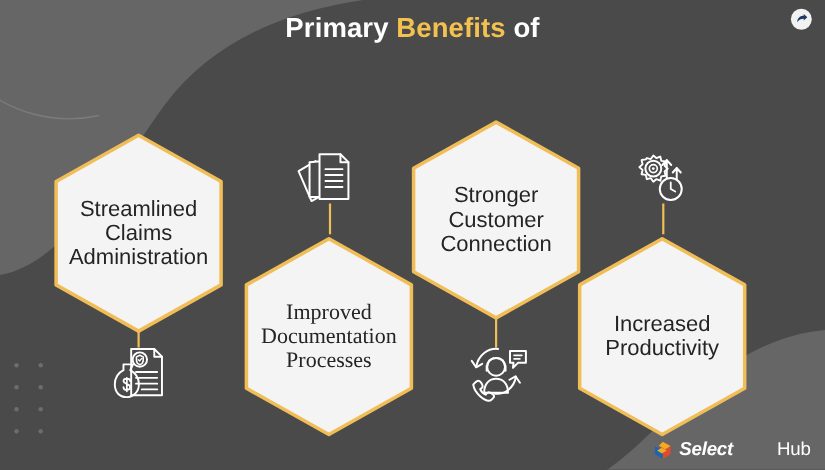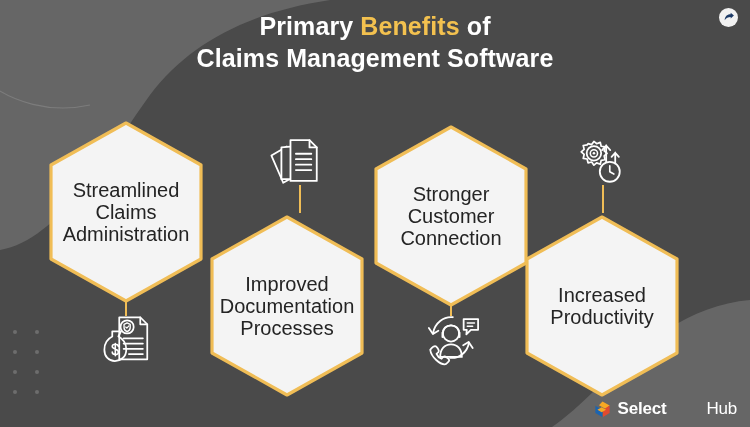--- a/index.html
+++ b/index.html
@@ -126,21 +126,21 @@
     display: flex;
     align-items: center;
     gap: 6px;
     z-index: 8;
   }
   .logo-text {
     font-size: 17px;
     color: #ffffff;
     letter-spacing: -0.2px;
   }
-  .logo-text .b { font-weight: bold; }
+  .logo-text .b { font-weight: bold; font-style: italic; }
   .logo-text .l { font-weight: normal; margin-left: 40px; }
 </style>
 </head>
 <body>
 
 <div id="stage">
 
   <svg class="bg-layer" viewBox="0 0 750 427" preserveAspectRatio="none">
     <path d="M0,0 L0,250 C60,240 110,150 150,95 C190,42 250,12 330,0 Z" fill="#666666"></path>
     <path d="M750,427 L750,300 C690,305 640,345 600,385 C580,405 565,418 552,427 Z" fill="#666666"></path>
@@ -161,21 +161,20 @@
   <div class="share-btn">
     <svg width="13" height="13" viewBox="0 0 24 24">
       <path d="M5 17 C5 9, 11 6, 16 6 L16 3 L22 8.5 L16 14 L16 11 C11.5 11, 7.5 12.5, 5 17 Z" fill="#1d3a66"></path>
     </svg>
   </div>
 
   <div class="title-wrap">
     <div class="title-line">
       <span>Primary </span><span class="title-accent">Benefits</span><span> of</span>
     </div>
-    <div class="title-line">Claims Management Software</div>
   </div>
 
   <div class="connector" style="left:125px; top:290px; height:26px;"></div>
   <div class="connector" style="left:299px; top:185px; height:28px;"></div>
   <div class="connector" style="left:450px; top:290px; height:26px;"></div>
   <div class="connector" style="left:602px; top:185px; height:28px;"></div>
 
   <div class="hex" style="left:43px; top:118px;">
     <svg class="shape" viewBox="0 0 166 188">
       <path d="M83 5 L158 47 L158 141 L83 183 L8 141 L8 47 Z" fill="#f4f4f4" stroke="#f0bd56" stroke-width="3.2" stroke-linejoin="round"></path>
@@ -191,40 +190,40 @@
       <path d="M46 6 L46 14 L54 14"></path>
       <circle cx="31" cy="17" r="7.5"></circle>
       <path d="M31 12.5 L34.5 14.2 L34.5 18 C34.5 20.3 33 21.6 31 22.4 C29 21.6 27.5 20.3 27.5 18 L27.5 14.2 Z" stroke-width="1.6"></path>
       <path d="M29.4 17.2 L30.7 18.5 L33 15.8" stroke-width="1.4"></path>
       <path d="M27 30 L49 30 M27 36 L49 36 M27 42 L49 42 M33 48 L49 48"></path>
       <path d="M14 22 L24 22 L21 28 C27 31 30 37 30 43 C30 51 24 56 17 56 C10 56 5 51 5 43 C5 37 8 31 14 28 Z"></path>
       <path d="M17.5 36 L17.5 50 M21 39.5 C21 37.8 19.6 36.8 17.5 36.8 C15.4 36.8 14 37.8 14 39.4 C14 42.8 21 41.6 21 45.6 C21 47.4 19.6 48.6 17.5 48.6 C15.4 48.6 14 47.4 14 45.7" stroke-width="1.8"></path>
     </svg>
   </div>
 
-  <div class="hex" style="left:204px; top:212px;">
+  <div class="hex" style="left:216px; top:212px;font-family:Liberation Serif, serif;">
     <svg class="shape" viewBox="0 0 166 188">
       <path d="M83 5 L158 47 L158 141 L83 183 L8 141 L8 47 Z" fill="#f4f4f4" stroke="#f0bd56" stroke-width="3.2" stroke-linejoin="round"></path>
     </svg>
     <div class="label">Improved
 Documentation
 Processes</div>
   </div>
 
   <div class="icon-box" style="left:266px; top:132px;">
     <svg width="58" height="58" viewBox="0 0 64 64" fill="none" stroke="#ffffff" stroke-width="2" stroke-linecap="round" stroke-linejoin="round">
       <path d="M6 26 L23 16 L37 46 L19 56 Z"></path>
       <path d="M17 17 L17 52 L40 52 L40 15 Z" fill="#4a4a4a"></path>
       <path d="M27 9 L48 9 L56 17 L56 54 L27 54 Z" fill="#4a4a4a"></path>
       <path d="M48 9 L48 17 L56 17"></path>
       <path d="M33 24 L50 24 M33 30 L50 30 M33 36 L50 36 M33 42 L50 42"></path>
     </svg>
   </div>
 
-  <div class="hex" style="left:368px; top:122px;">
+  <div class="hex" style="left:368px; top:106px;">
     <svg class="shape" viewBox="0 0 166 188">
       <path d="M83 5 L158 47 L158 141 L83 183 L8 141 L8 47 Z" fill="#f4f4f4" stroke="#f0bd56" stroke-width="3.2" stroke-linejoin="round"></path>
     </svg>
     <div class="label">Stronger
 Customer
 Connection</div>
   </div>
 
   <div class="icon-box" style="left:422px; top:310px;">
     <svg width="58" height="56" viewBox="0 0 64 62" fill="none" stroke="#ffffff" stroke-width="2" stroke-linecap="round" stroke-linejoin="round">

